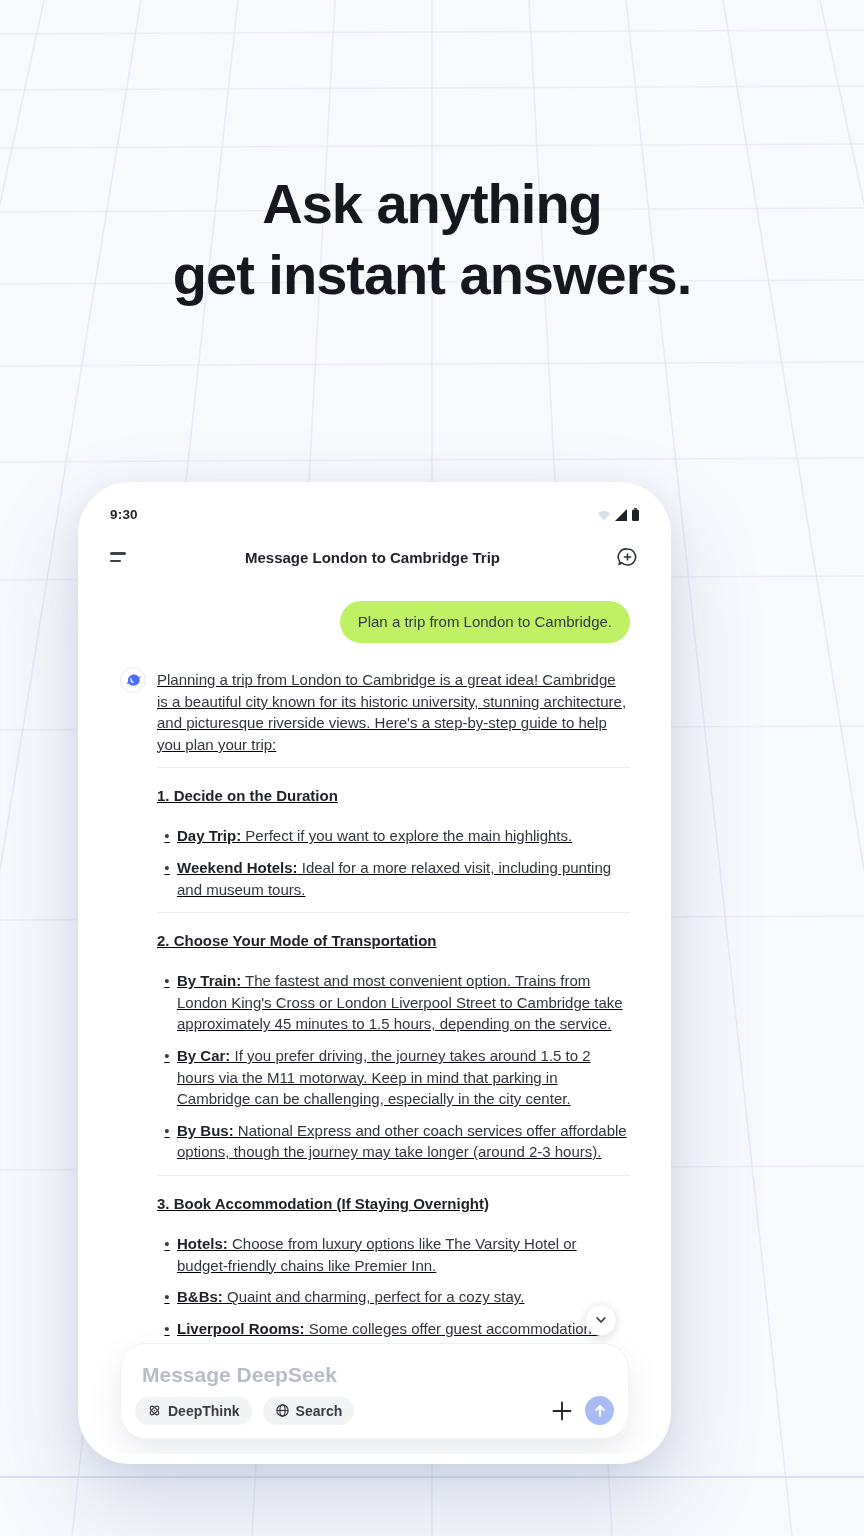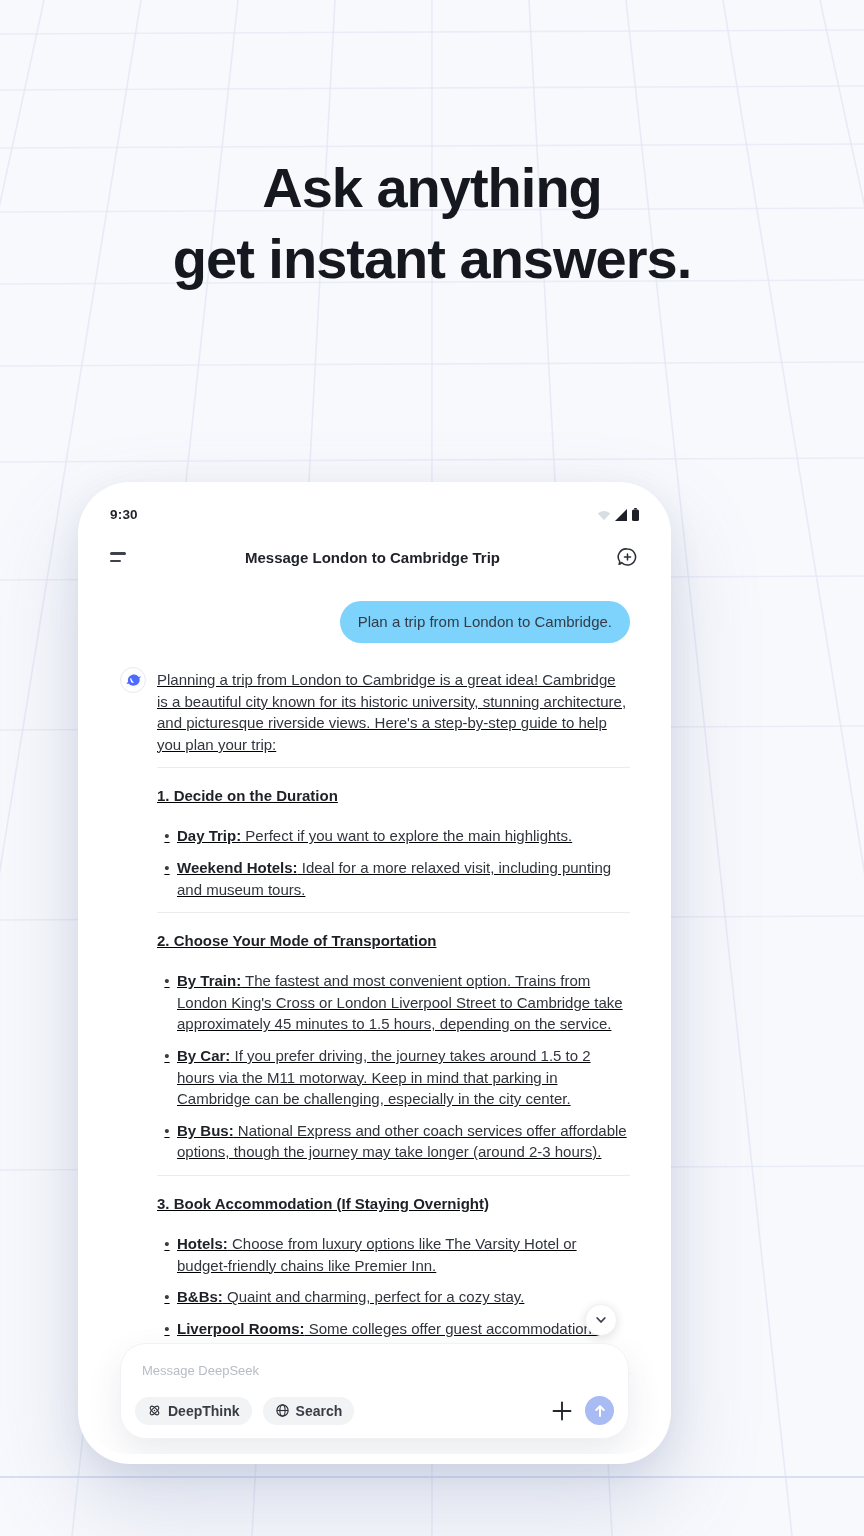--- a/index.html
+++ b/index.html
@@ -6,21 +6,21 @@
   body{
     width:864px;height:1536px;position:relative;overflow:hidden;
     background:#f8f9fd;
     font-family:"Liberation Sans", sans-serif;
     -webkit-font-smoothing:antialiased;
   }
   .grid-bg{position:absolute;inset:0;z-index:0;}
   
   .hero{
     position:absolute;top:152px;left:0;right:0;z-index:2;
-    text-align:center;margin:0;
+    text-align:center;margin:16px;
     font-size:56px;line-height:71px;font-weight:700;
     letter-spacing:-1px;color:#16181f;
   }
   
   .phone{
     position:absolute;left:78px;top:482px;width:593px;height:982px;z-index:3;
     background:#ffffff;border-radius:52px;
     box-shadow:0 40px 90px rgba(96,112,160,.22),0 10px 30px rgba(96,112,160,.12);
   }
   .screen{
@@ -44,21 +44,21 @@
   .menu-btn i.l1{width:16px;}
   .menu-btn i.l2{width:11px;}
   .appbar-title{
     flex:1;text-align:center;font-size:15px;font-weight:700;color:#20232a;
   }
   .newchat-btn{width:24px;height:24px;cursor:pointer;display:flex;align-items:center;justify-content:center;}
   
   .chat{padding:26px 31px 0 32px;}
   .user-row{display:flex;justify-content:flex-end;}
   .user-bubble{
-    background:#7dd3fc;color:#333b48;border-radius:21px;
+    background:#bef264;color:#333b48;border-radius:21px;
     padding:11px 18px;font-size:15px;line-height:20px;max-width:80%;
   }
   .ai-row{display:flex;margin-top:24px;align-items:flex-start;text-decoration:underline;}
   .avatar{
     flex:0 0 26px;width:26px;height:26px;border-radius:50%;
     border:1px solid #e6e9ef;background:#fff;
     display:flex;align-items:center;justify-content:center;margin-right:11px;
     box-sizing:border-box;
   }
   .ai-content{flex:1;min-width:0;color:#31353d;font-size:15px;line-height:21.6px;}
@@ -77,21 +77,21 @@
     box-shadow:0 2px 10px rgba(30,35,50,.14);
     display:flex;align-items:center;justify-content:center;cursor:pointer;z-index:5;
   }
   
   .composer{
     position:absolute;left:32px;right:32px;bottom:15px;height:96px;z-index:6;
     background:#fff;border:1px solid #f2f2f6;border-radius:26px;
     box-shadow:0 14px 34px rgba(45,55,90,.10);box-sizing:border-box;
   }
   .composer .ph{
-    position:absolute;top:19px;left:21px;font-size:13px;color:#b8bcc6;cursor:text;
+    position:absolute;top:19px;left:21px;font-size:21px;color:#b8bcc6;cursor:text;font-weight:bold;
   }
   .composer-row{
     position:absolute;left:14px;right:14px;bottom:13px;
     display:flex;align-items:center;gap:11px;
   }
   .pill{
     display:flex;align-items:center;gap:6px;height:28px;padding:0 12px;
     background:#f2f3f5;border-radius:15px;cursor:pointer;
     font-size:14px;font-weight:600;color:#383c45;
   }

